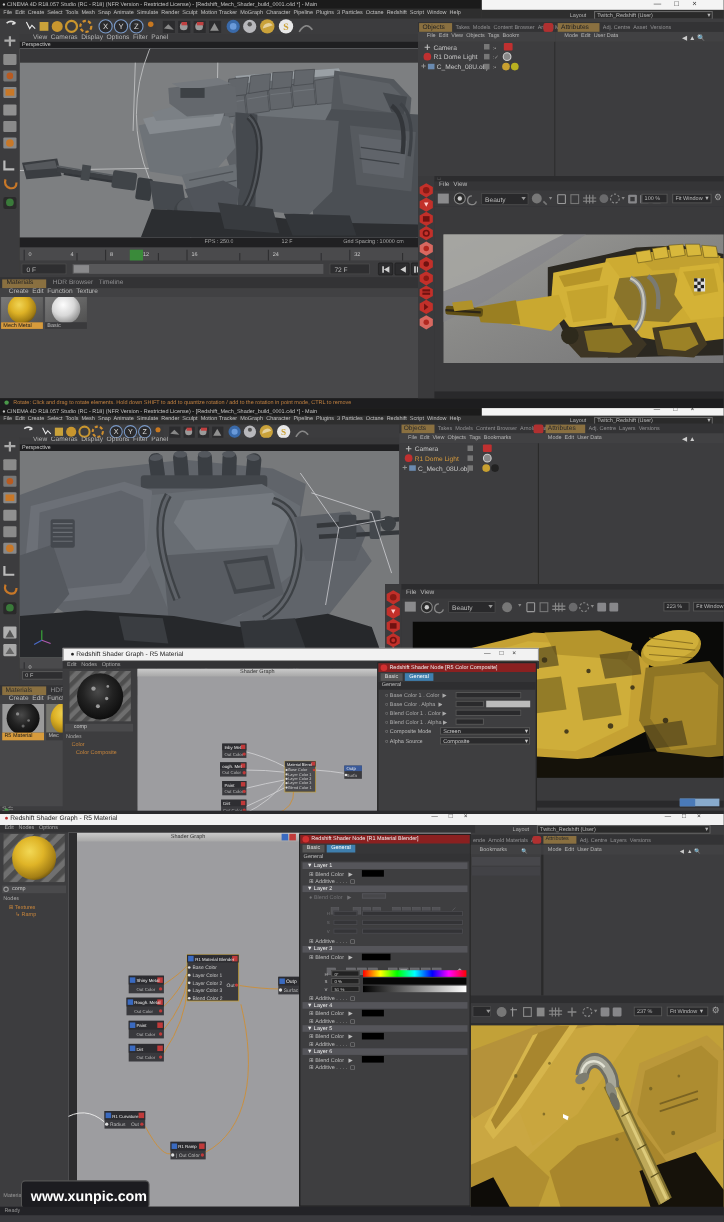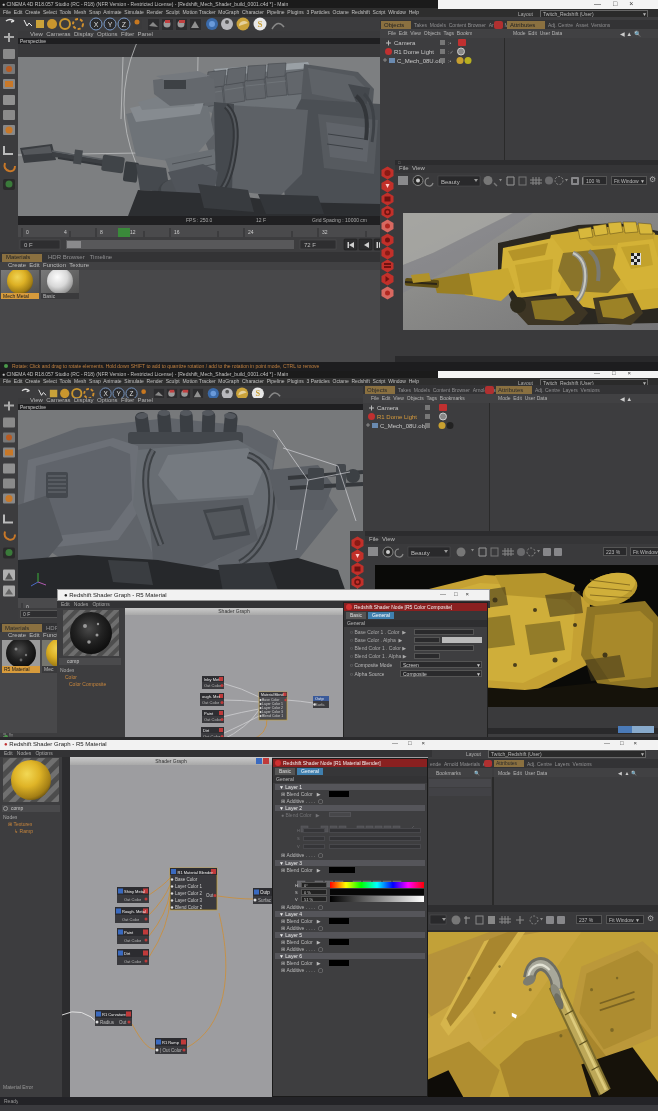--- a/index.html
+++ b/index.html
@@ -1363,18 +1363,21 @@
             <circle cx="160" cy="50" r="1.5"></circle>
               <circle cx="185" cy="40" r="1.2"></circle>
               <circle cx="130" cy="90" r="1.5"></circle>
               <circle cx="180" cy="85" r="1.8"></circle>
           </g>
           <path d="M82 70 l5 2 l-1 3 l-4 -2 z" fill="#fff"></path>
         </svg>
       </div>
     </div>
 
+    <div class="abs" style="left:19px;top:333px;width:117px;height:26px;background:#1c1c20;border-radius:4px;border:1px solid #555;">
+      <div style="font-size:13px;color:#fff;font-weight:bold;padding:6px 0 0 8px;">www.xunpic.com</div>
+    </div>
 
     <div class="abs" style="left:0;top:357px;width:658px;height:8px;background:#232327;"></div>
     <div class="abs" style="left:0;top:365px;width:658px;height:6px;background:#3a3a3e;"></div>
     <div class="abs row" style="left:4px;top:358px;font-size:5px;color:#999;">Ready</div>
   </div>
 </div>
 
 </body></html>

